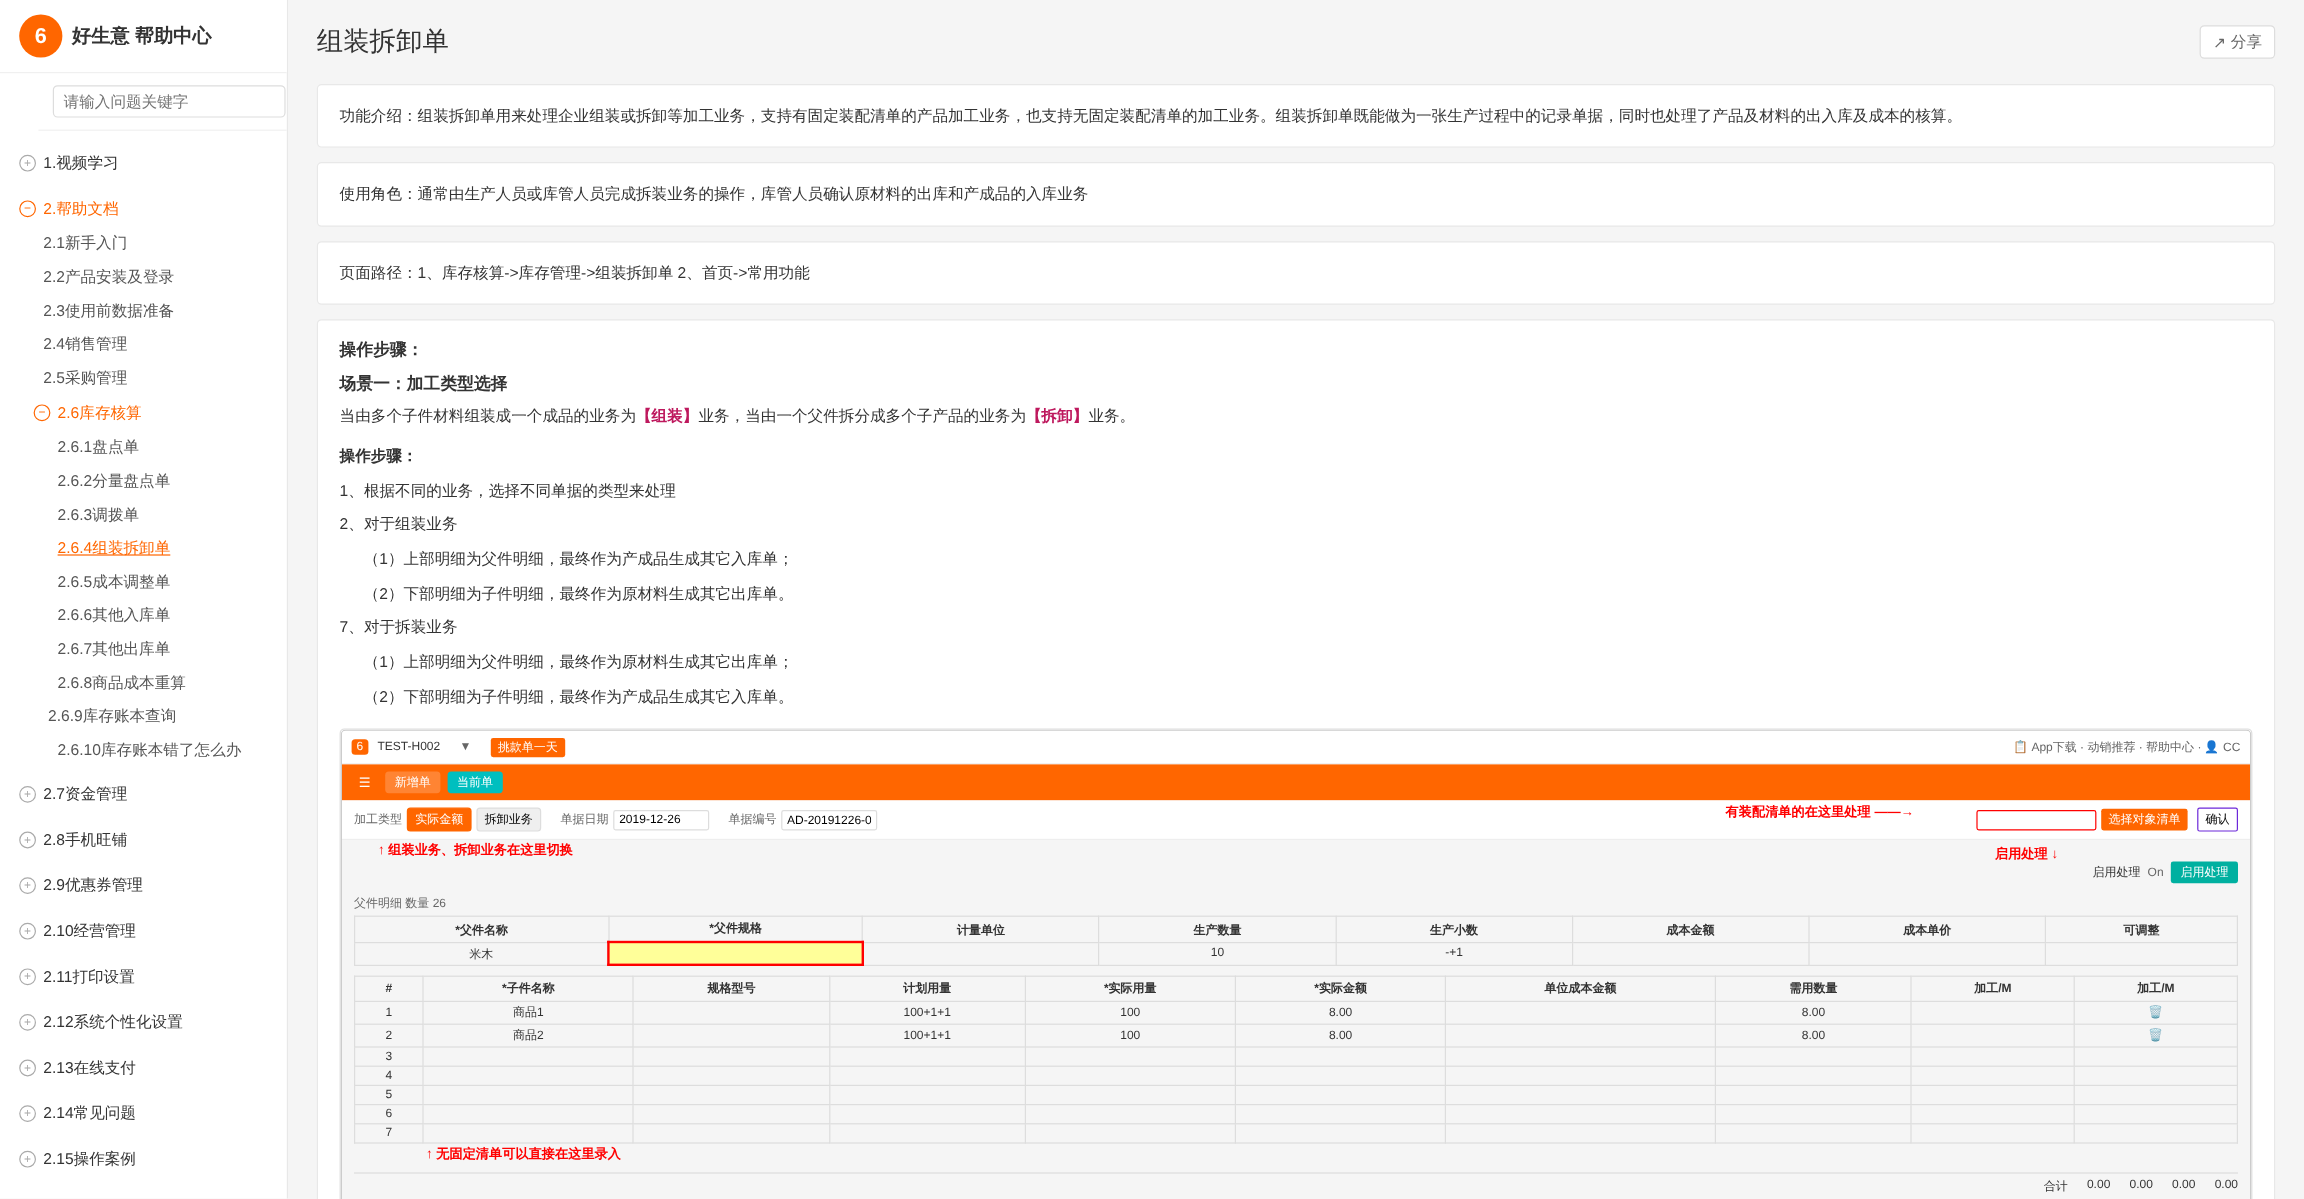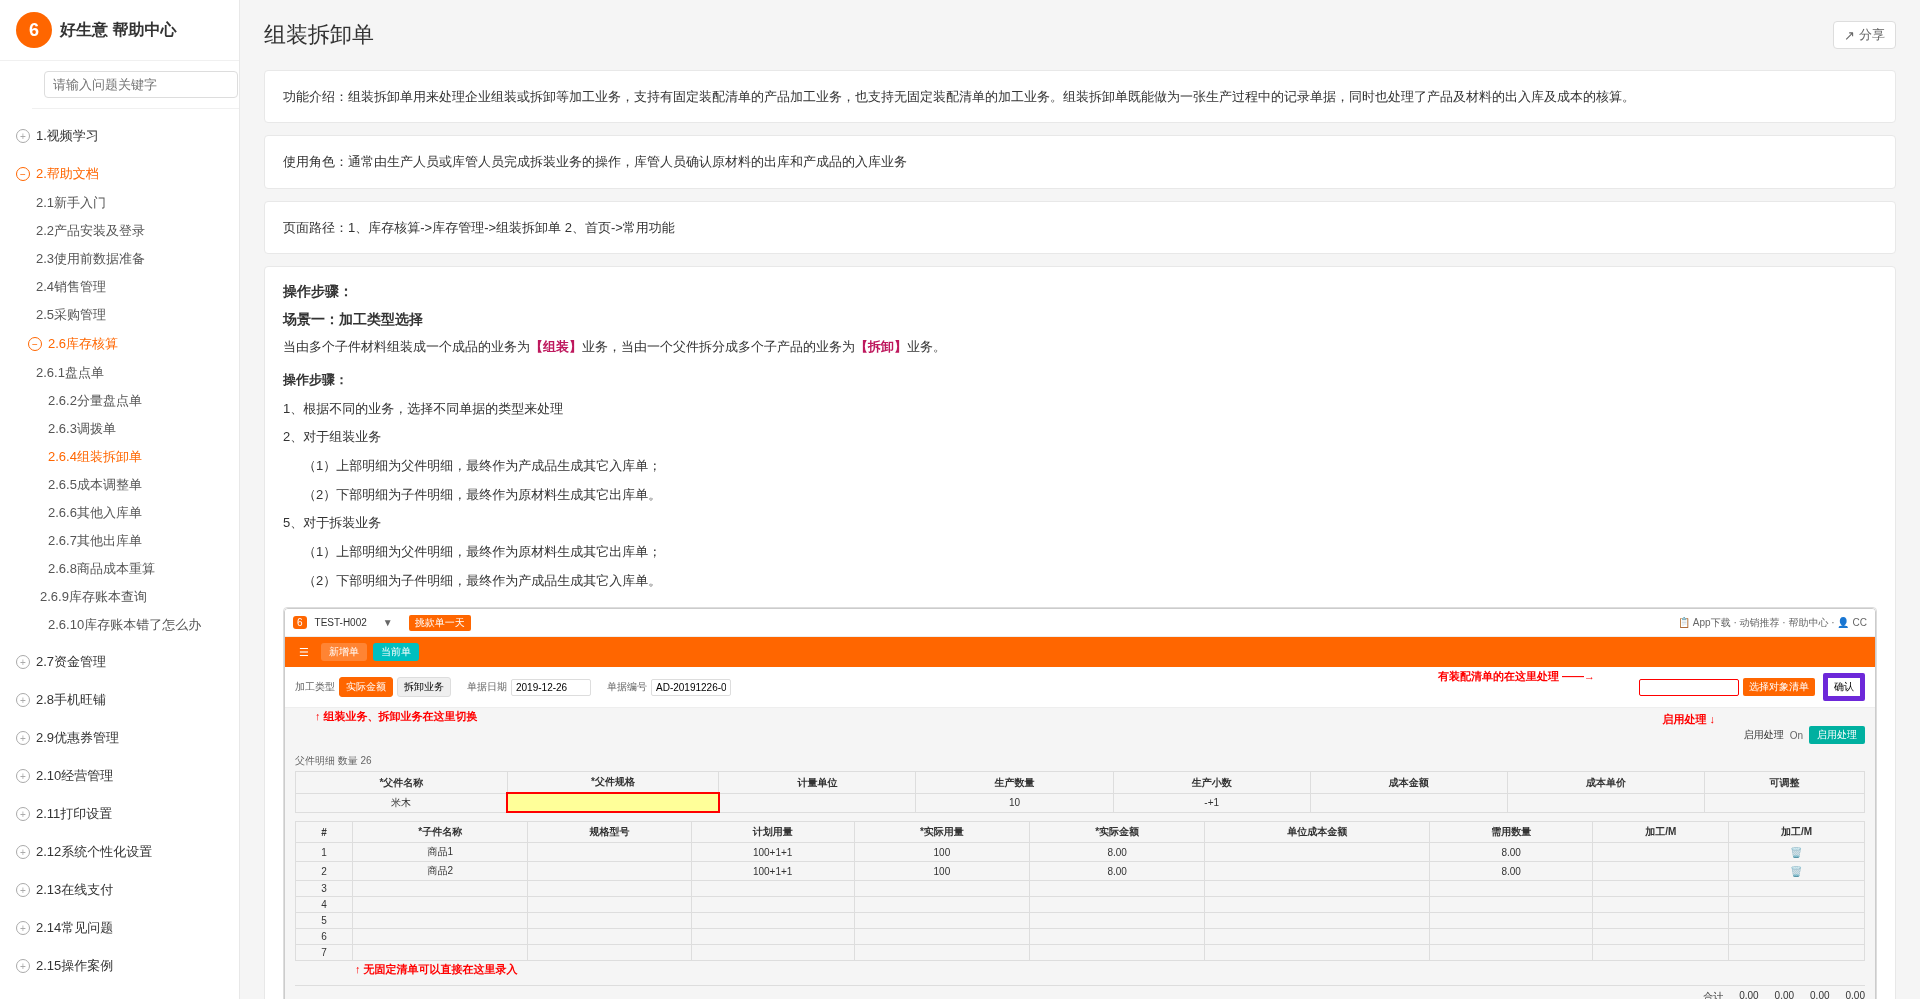--- a/index.html
+++ b/index.html
@@ -74,21 +74,21 @@
       border: 1px solid #f60;
       border-radius: 50%;
       display: inline-flex; align-items: center; justify-content: center;
       font-size: 10px; color: #f60; margin-right: 6px; flex-shrink: 0;
     }
     .nav-section-header.active { color: #f60; }
     .nav-sub-item {
       padding: 5px 16px 5px 36px;
       font-size: 13px; color: #555; cursor: pointer;
     }
-    .nav-sub-item.active { color: #f60; }
+    .nav-sub-item.active { color: #f60; text-decoration: underline; }
 
     
     #main {
       flex: 1;
       overflow-y: auto;
       background: #f5f5f5;
       padding: 20px 24px;
     }
     .page-title {
       font-size: 22px;
@@ -221,21 +221,21 @@
       <div class="nav-sub-item">2.1新手入门</div>
       <div class="nav-sub-item">2.2产品安装及登录</div>
       <div class="nav-sub-item">2.3使用前数据准备</div>
       <div class="nav-sub-item">2.4销售管理</div>
       <div class="nav-sub-item">2.5采购管理</div>
 
       <div class="nav-section-header active" style="padding-left:28px;">
         <span class="minus-icon">−</span>
         <span>2.6库存核算</span>
       </div>
-      <div class="nav-sub-item" style="padding-left:36px;">2.6.1盘点单</div>
+      <div class="nav-sub-item" style="padding-left:48px;">2.6.1盘点单</div>
       <div class="nav-sub-item" style="padding-left:48px;">2.6.2分量盘点单</div>
       <div class="nav-sub-item" style="padding-left:48px;">2.6.3调拨单</div>
       <div class="nav-sub-item active" style="padding-left:48px; color:#f60;">2.6.4组装拆卸单</div>
       <div class="nav-sub-item" style="padding-left:48px;">2.6.5成本调整单</div>
       <div class="nav-sub-item" style="padding-left:48px;">2.6.6其他入库单</div>
       <div class="nav-sub-item" style="padding-left:48px;">2.6.7其他出库单</div>
       <div class="nav-sub-item" style="padding-left:48px;">2.6.8商品成本重算</div>
       <div class="nav-sub-item" style="padding-left:40px;">2.6.9库存账本查询</div>
       <div class="nav-sub-item" style="padding-left:48px;">2.6.10库存账本错了怎么办</div>
     </div>
@@ -325,21 +325,21 @@
 
     <div class="ops-para">
       当由多个子件材料组装成一个成品的业务为<span class="orange">【组装】</span>业务，当由一个父件拆分成多个子产品的业务为<span class="orange">【拆卸】</span>业务。
     </div>
 
     <div class="ops-para" style="margin-top:8px; font-weight:bold;">操作步骤：</div>
     <div class="ops-para">1、根据不同的业务，选择不同单据的类型来处理</div>
     <div class="ops-para">2、对于组装业务</div>
     <div class="ops-para indent">（1）上部明细为父件明细，最终作为产成品生成其它入库单；</div>
     <div class="ops-para indent">（2）下部明细为子件明细，最终作为原材料生成其它出库单。</div>
-    <div class="ops-para">5、对于拆装业务</div>
+    <div class="ops-para">7、对于拆装业务</div>
     <div class="ops-para indent">（1）上部明细为父件明细，最终作为原材料生成其它出库单；</div>
     <div class="ops-para indent">（2）下部明细为子件明细，最终作为产成品生成其它入库单。</div>
 
     <div class="screenshot-container sc-annotation-wrap">
       <div class="sc-image-replica">
 
         <div class="sc-header-bar">
           <span style="background:#f60;color:#fff;border-radius:3px;padding:1px 4px;font-size:10px;">6</span>
           <span style="font-size:10px;color:#333;">TEST-H002</span>
           <span style="font-size:10px;color:#666;margin-left:8px;">▼</span>
@@ -366,21 +366,21 @@
               <span class="sc-label">单据日期</span>
               <input class="sc-input" value="2019-12-26" style="">
             </div>
             <div class="sc-form-field">
               <span class="sc-label">单据编号</span>
               <input class="sc-input" value="AD-20191226-001" style="">
             </div>
             <div class="sc-form-field" style="margin-left:auto;">
               <input class="sc-input red-border" style="width: 100px;">
               <button style="font-size:10px;padding:2px 6px;background:#f60;color:#fff;border:none;border-radius:2px;cursor:pointer;">选择对象清单</button>
-              <button style="font-size:10px;padding:2px 6px;background:#fff;border:5px solid #6d28d9;border-radius:2px;cursor:pointer;margin-left:4px;">确认</button>
+              <button style="font-size:10px;padding:2px 6px;background:#fff;border:1px solid #6d28d9;border-radius:2px;cursor:pointer;margin-left:4px;">确认</button>
             </div>
           </div>
 
           <div style="position:absolute;top:2px;right:280px;color:red;font-size:11px;font-weight:bold;white-space:nowrap;">有装配清单的在这里处理 ——→</div>
 
           <div style="position:absolute;bottom:-16px;left:30px;color:red;font-size:11px;font-weight:bold;white-space:nowrap;">↑ 组装业务、拆卸业务在这里切换</div>
         </div>
 
         <div style="position:relative;padding:18px 10px 4px 10px;display:flex;justify-content:flex-end;align-items:center;">
           <div style="position:absolute;right:160px;top:4px;color:red;font-size:11px;font-weight:bold;">启用处理 ↓</div>

